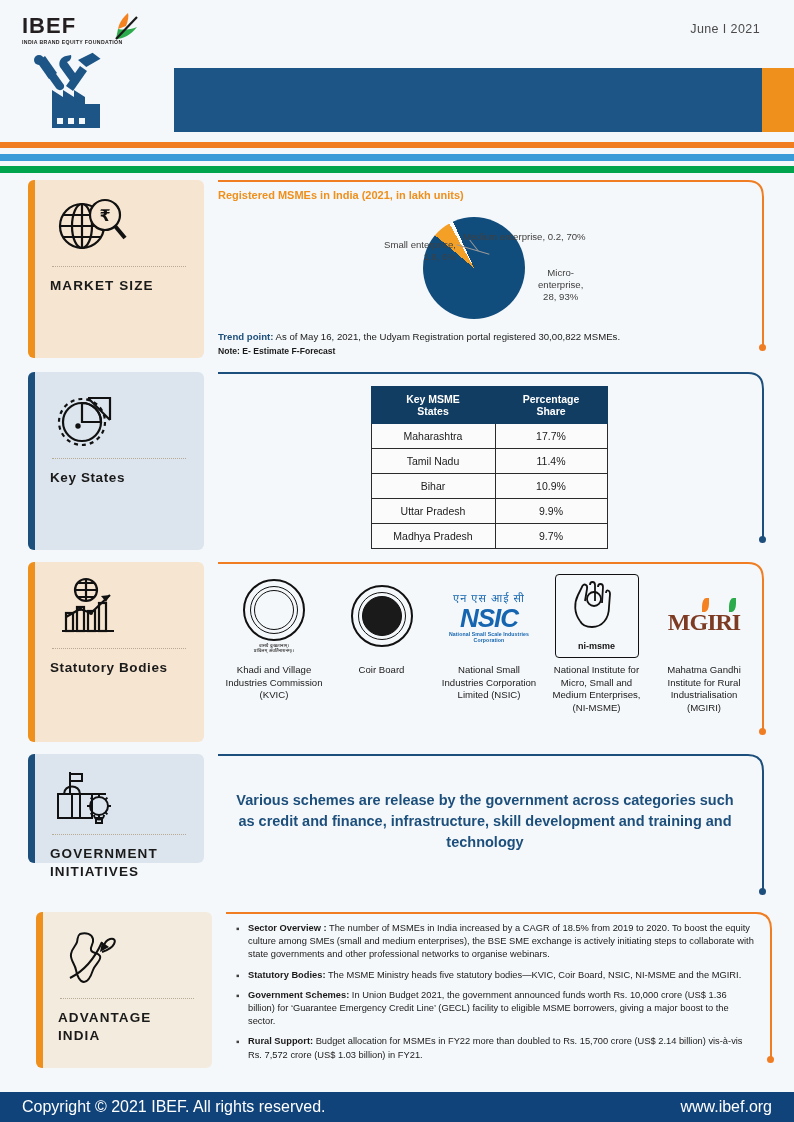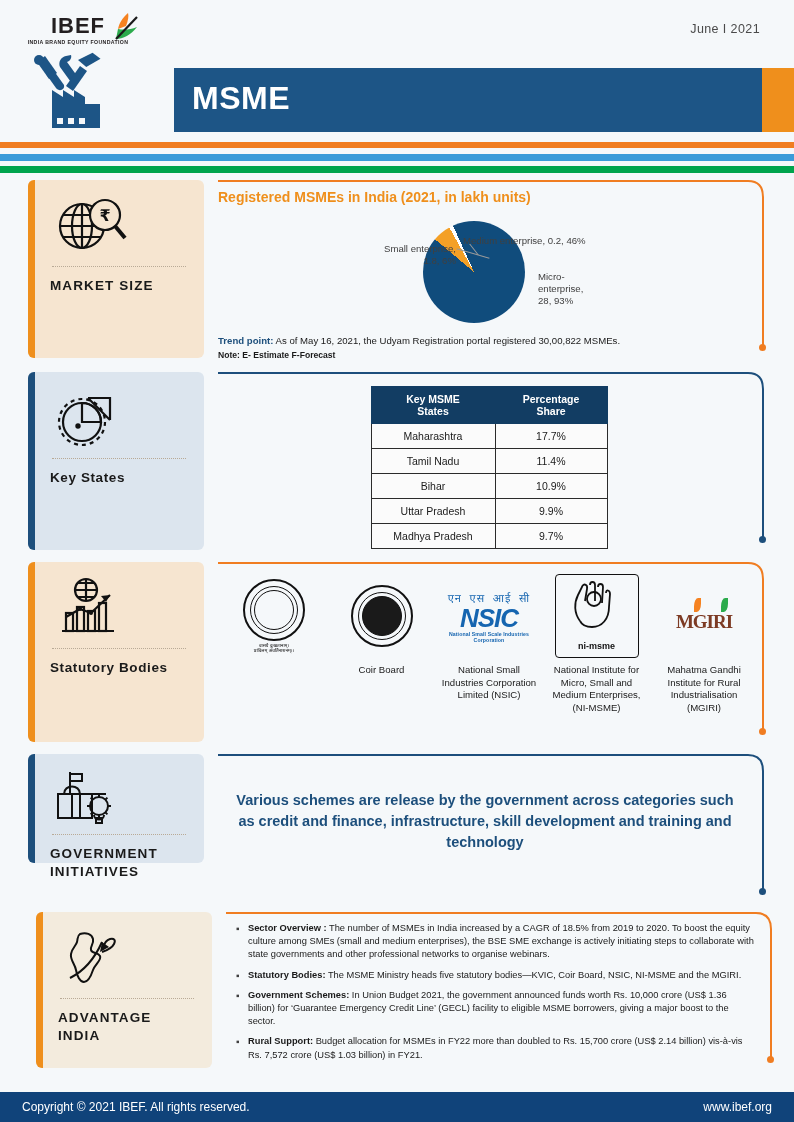--- a/index.html
+++ b/index.html
@@ -7,21 +7,21 @@
   body {
     font-family:"Liberation Sans", sans-serif;
     background:#f5f8fa;
     position:relative;
     overflow:hidden;
   }
 
   
   .header { position:relative; height:138px; background:#f5f8fa; }
 
-  .ibef-logo { position:absolute; left:22px; top:14px; width:112px; height:36px;text-align:center; }
+  .ibef-logo { position:absolute; left:22px; top:14px; width:112px; height:36px; }
   .ibef-word { font-family:"Liberation Sans", sans-serif; font-weight:bold; font-size:22px;
                letter-spacing:1px; color:#231f20; line-height:24px; }
   .ibef-sub { font-size:5.2px; letter-spacing:0.35px; color:#231f20; font-weight:bold; margin-top:1px; }
   .ibef-flag { position:absolute; right:-6px; top:-2px; width:34px; height:30px; }
 
   .tools-icon { position:absolute; left:30px; top:52px; width:90px; height:82px; }
 
   .date-line { position:absolute; right:34px; top:22px; font-size:12.5px; color:#4a4a4a; letter-spacing:0.4px; }
 
   .title-bar { position:absolute; left:174px; top:68px; right:0; height:64px; background:#1d5586; }
@@ -59,29 +59,29 @@
   }
   .side-label.upper { text-transform:uppercase; letter-spacing:1.1px; }
 
   
   .panel { flex:1; position:relative; margin-left:14px; padding-right:34px; }
   .panel-line-h { position:absolute; left:0; top:0; height:2px; }
   .panel-line-v { position:absolute; top:0; width:2px; }
   .panel-dot { position:absolute; width:7px; height:7px; border-radius:50%; }
 
   
-  .chart-title { font-size:14px; font-weight:bold; color:#ef8f1c; margin-top:9px; }
+  .chart-title { font-size:11px; font-weight:bold; color:#ef8f1c; margin-top:9px; }
   .pie-wrap { position:relative; height:120px; margin-top:4px; }
   .pie {
     position:absolute; left:205px; top:12px; width:102px; height:102px; border-radius:50%;
   }
   .lbl { position:absolute; font-size:9.6px; color:#404040; line-height:12px; }
   .lbl-small { left:128px; top:34px; text-align:right; width:110px; }
   .lbl-medium { left:245px; top:26px; }
-  .lbl-micro { left:320px; top:62px; }
+  .lbl-micro { left:320px; top:62px;text-align:center; }
   .leader { position:absolute; background:#9a9a9a; height:1px; }
 
   .trend { font-size:9.6px; color:#1a1a1a; margin-top:6px; }
   .trend b { color:#1d4f7c; }
   .note { font-size:8.6px; font-weight:bold; color:#1a1a1a; margin-top:4px; }
 
   
   .tbl-wrap { display:flex; justify-content:center; padding-top:14px; }
   table { border-collapse:collapse; }
   th {
@@ -111,42 +111,42 @@
   .nsic-hi { font-size:11px; color:#1565b0; letter-spacing:1px; }
   .nsic-main { font-size:26px; font-weight:bold; font-style:italic; color:#1565b0;
                letter-spacing:-1px; line-height:26px; }
   .nsic-sub { font-size:5.2px; color:#1565b0; font-weight:bold; letter-spacing:0.1px; }
 
   .ni-logo { width:84px; height:84px; border:1.6px solid #111; border-radius:4px;
              position:relative; display:flex; align-items:flex-end; justify-content:center; }
   .ni-text { font-size:9px; font-weight:bold; color:#111; margin-bottom:6px; }
 
   .mgiri-logo { text-align:center; }
-  .mgiri-word { font-size:19px; font-weight:bold; color:#7d3b24; font-family:"Liberation Serif", serif;
+  .mgiri-word { font-size:24px; font-weight:bold; color:#7d3b24; font-family:"Liberation Serif", serif;
                 letter-spacing:-1px; line-height:24px; }
   .mgiri-leaf { display:inline-block; width:7px; height:14px; border-radius:60% 0 60% 0; }
 
   
   .gov-text {
     font-size:14.5px; font-weight:bold; color:#1d4f7c; text-align:center;
     line-height:21px; padding:36px 26px 0 18px;
   }
 
   
   .bullets { padding:10px 6px 0 10px; }
   .bullet { display:flex; margin-bottom:7px; }
   .bullet-dot { width:12px; flex:none; font-size:10px; color:#404040; line-height:13px; }
   .bullet-txt { font-size:9.3px; color:#1a1a1a; line-height:13.2px; text-align:left; }
   .bullet-txt b { color:#1a1a1a; }
 
   
   .footer { position:absolute; left:0; bottom:0; width:100%; height:30px; background:#10437a;
             display:flex; align-items:center; justify-content:space-between;
             padding:0 22px; }
-  .footer span { font-size:12px; color:#ffffff; }
+  .footer span { font-size:16px; color:#ffffff; }
 </style>
 </head>
 <body>
 
 <div class="header">
 
   <div class="ibef-logo">
     <div class="ibef-word">IBEF</div>
     <div class="ibef-sub">INDIA BRAND EQUITY FOUNDATION</div>
     <svg class="ibef-flag" viewBox="0 0 34 30">
@@ -169,21 +169,20 @@
       <rect x="27" y="66" width="6" height="6" fill="#f5f8fa"></rect>
       <rect x="38" y="66" width="6" height="6" fill="#f5f8fa"></rect>
       <rect x="49" y="66" width="6" height="6" fill="#f5f8fa"></rect>
     </g>
   </svg>
 
   <div class="date-line">June I 2021</div>
 
   <div class="title-bar"></div>
   <div class="title-bar-accent"></div>
-  <div class="title-text">MSME</div>
 
   <div class="stripe stripe-orange"></div>
   <div class="stripe stripe-blue"></div>
   <div class="stripe stripe-green"></div>
 </div>
 
 <div class="content">
 
   <div class="row" style="height:192px;">
     <div class="side-card cream" style="height:178px;">
@@ -214,21 +213,21 @@
 
       <div class="chart-title">Registered MSMEs in India (2021, in lakh units)</div>
 
       <div class="pie-wrap">
         <div class="pie" style="background:conic-gradient(from -28deg, #ffffff 0deg 3.6deg, #104c7c 3.6deg 338deg, #f4a026 338deg 359deg, #ffffff 359deg 360deg);"></div>
         <div class="lbl lbl-small">
           <span>Small enterprise,</span><br>
           <span>1.8, 6%</span>
         </div>
         <div class="leader" style="left:238px;top:44px;width:34px;transform:rotate(16deg);"></div>
-        <div class="lbl lbl-medium">Medium enterprise, 0.2, 46%</div>
+        <div class="lbl lbl-medium">Medium enterprise, 0.2, 70%</div>
         <div class="leader" style="left:249px;top:40px;width:14px;transform:rotate(52deg);"></div>
         <div class="lbl lbl-micro">
           <span>Micro-</span><br>
           <span>enterprise,</span><br>
           <span>28, 93%</span>
         </div>
       </div>
 
       <div class="trend">
         <b>Trend point:</b><span> As of May 16, 2021, the Udyam Registration portal registered 30,00,822 MSMEs.</span>
@@ -337,35 +336,36 @@
 
         <div class="logo-cell">
           <div class="logo-box">
             <div style="text-align:center;">
               <div class="seal" style="width:62px;height:62px;margin:0 auto;">
                 <div class="seal-core"></div>
               </div>
               <div style="font-size:4.6px;line-height:5.4px;margin-top:2px;font-family:'DejaVu Sans',sans-serif;">वासयै दुःखतानाम्‌।<br>प्राविलम्‌ अवर्तिनाशनम्‌।।</div>
             </div>
           </div>
+          <div class="logo-cap">Khadi and Village Industries Commission (KVIC)</div>
         </div>
 
         <div class="logo-cell">
           <div class="logo-box">
             <div class="seal" style="width:62px;height:62px;">
               <div class="seal-core" style="background:#1a1a1a;"></div>
             </div>
           </div>
           <div class="logo-cap">Coir Board</div>
         </div>
 
         <div class="logo-cell">
           <div class="logo-box">
             <div class="nsic-logo">
-              <div class="nsic-hi" style="font-family:Liberation Mono, monospace;">एन एस आई सी</div>
+              <div class="nsic-hi" style="font-family:Liberation Sans, sans-serif;">एन एस आई सी</div>
               <div class="nsic-main">NSIC</div>
               <div class="nsic-sub">National Small Scale Industries Corporation</div>
             </div>
           </div>
           <div class="logo-cap">National Small Industries Corporation Limited (NSIC)</div>
         </div>
 
         <div class="logo-cell">
           <div class="logo-box">
             <div class="ni-logo">

